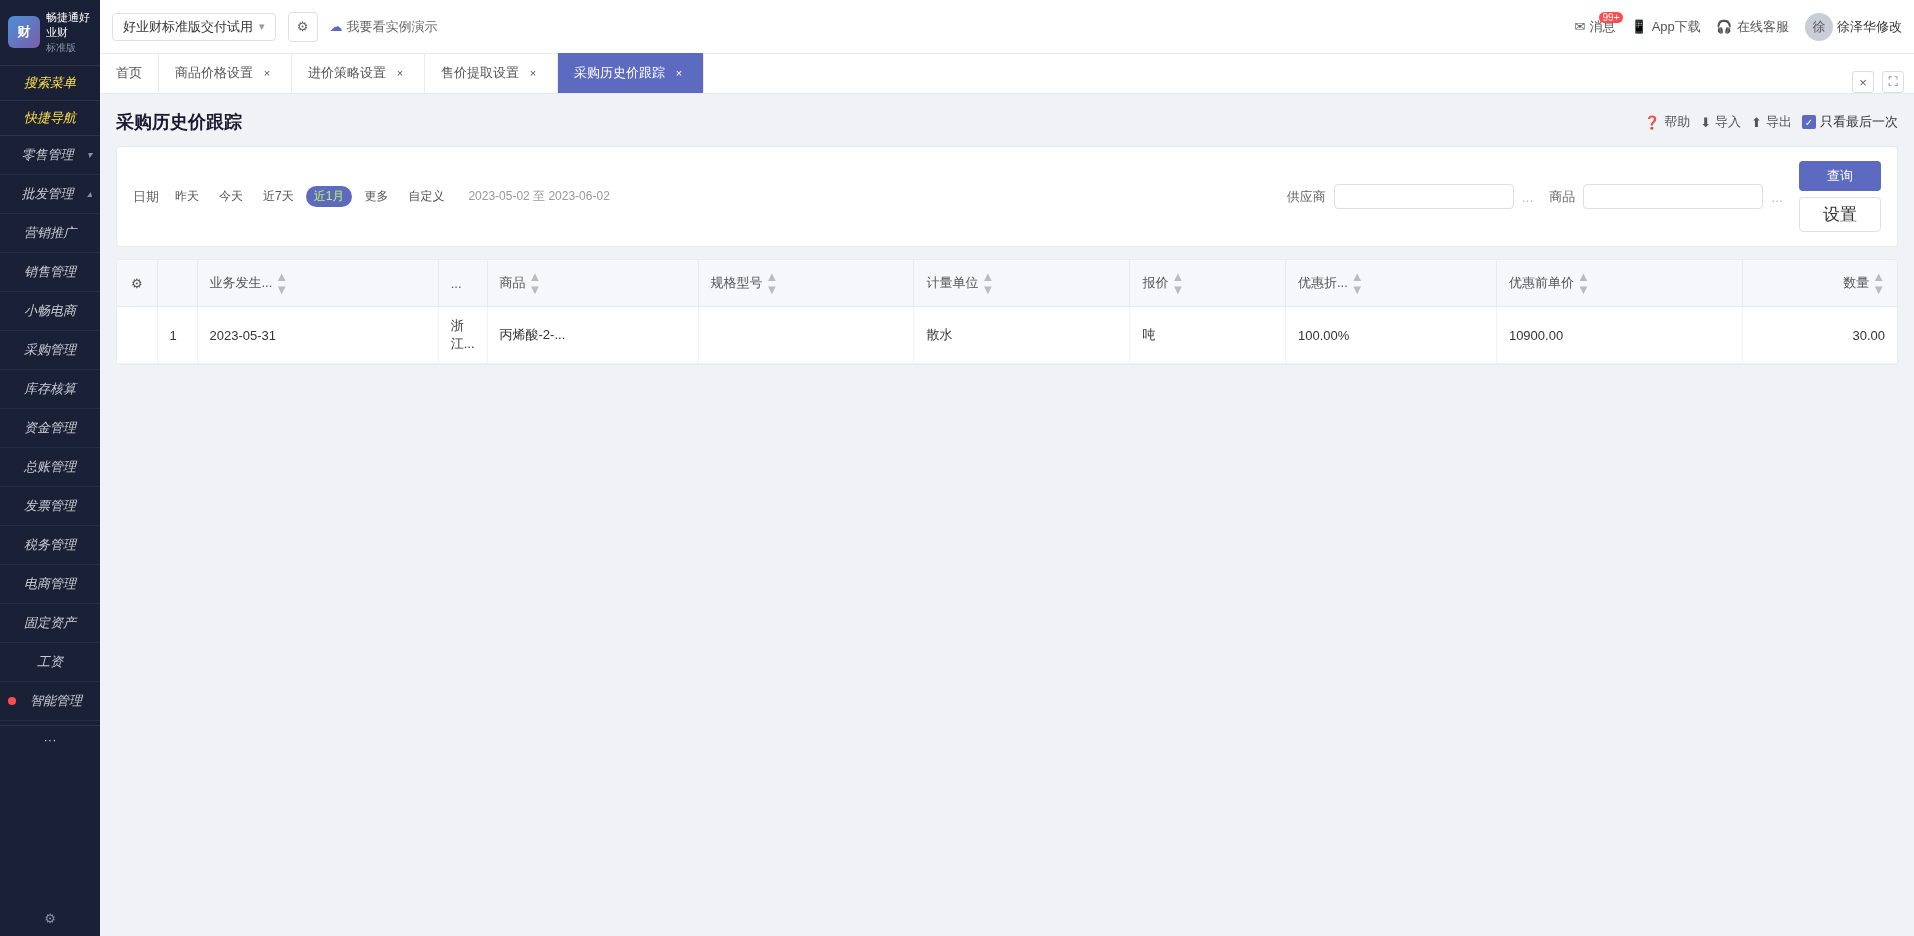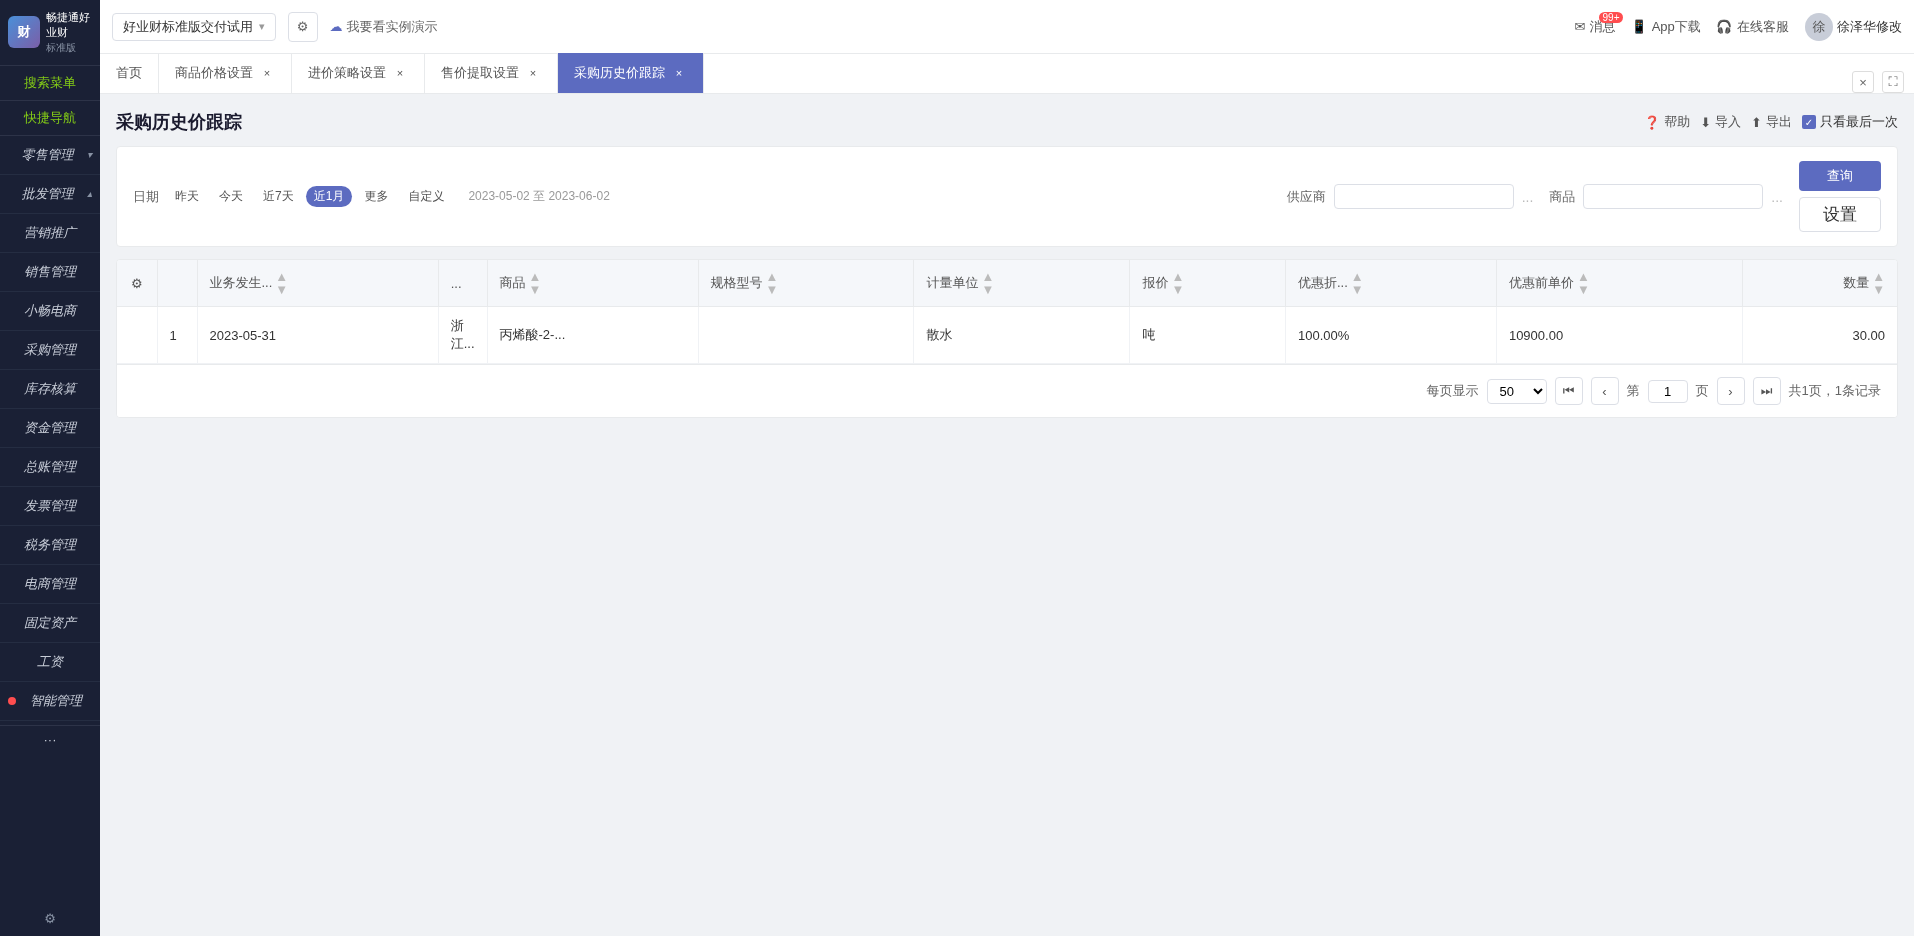--- a/index.html
+++ b/index.html
@@ -38,24 +38,25 @@
       font-size: 14px;
       font-weight: bold;
       color: #fff;
       flex-shrink: 0;
     }
     .logo-text { font-size: 11px; line-height: 1.4; }
     .logo-sub { color: #8892a4; font-size: 10px; }
     .sidebar-search {
       padding: 8px;
       border-bottom: 1px solid #2d3348;
-      color: #84cc16;
+      color: #fde047;
       text-align: center;
       cursor: pointer;
       font-size: 12px;
+      font-style: italic;
     }
     .sidebar-nav-item {
       padding: 10px 8px;
       text-align: center;
       cursor: pointer;
       color: #c8cdd8;
       font-size: 12px;
       border-bottom: 1px solid #252d42;
       display: flex;
       align-items: center;
@@ -266,21 +267,21 @@
     }
     .date-option {
       padding: 2px 8px;
       border-radius: 12px;
       cursor: pointer;
       font-size: 12px;
       color: #555;
     }
     .date-option.active {
       background: #5c6bc0;
-      color: #ffffff;
+      color: #bef264;
       text-align: center;
     }
     .date-range { color: #999; font-size: 12px; }
     .filter-input {
       border: 1px solid #dcdfe6;
       border-radius: 4px;
       padding: 4px 8px;
       font-size: 13px;
       width: 180px;
       outline: none;
@@ -686,31 +687,15 @@
             <td></td>
             <td>散水</td>
             <td>吨</td>
             <td>100.00%</td>
             <td>10900.00</td>
             <td style="text-align:right;">30.00</td>
           </tr>
         </tbody>
       </table>
 
-      <div class="pagination">
-        <span class="page-size-label">每页显示</span>
-        <select class="page-size-select">
-          <option value="20">20</option>
-          <option value="50" selected="">50</option>
-          <option value="100">100</option>
-        </select>
-        <button class="page-btn">⏮</button>
-        <button class="page-btn">‹</button>
-        <span class="page-label">第</span>
-        <input class="page-input" type="text" value="1" style="">
-        <span class="page-label">页</span>
-        <button class="page-btn">›</button>
-        <button class="page-btn">⏭</button>
-        <span class="page-info">共1页，1条记录</span>
-      </div>
     </div>
   </div>
 </div>
 
 </body></html>

